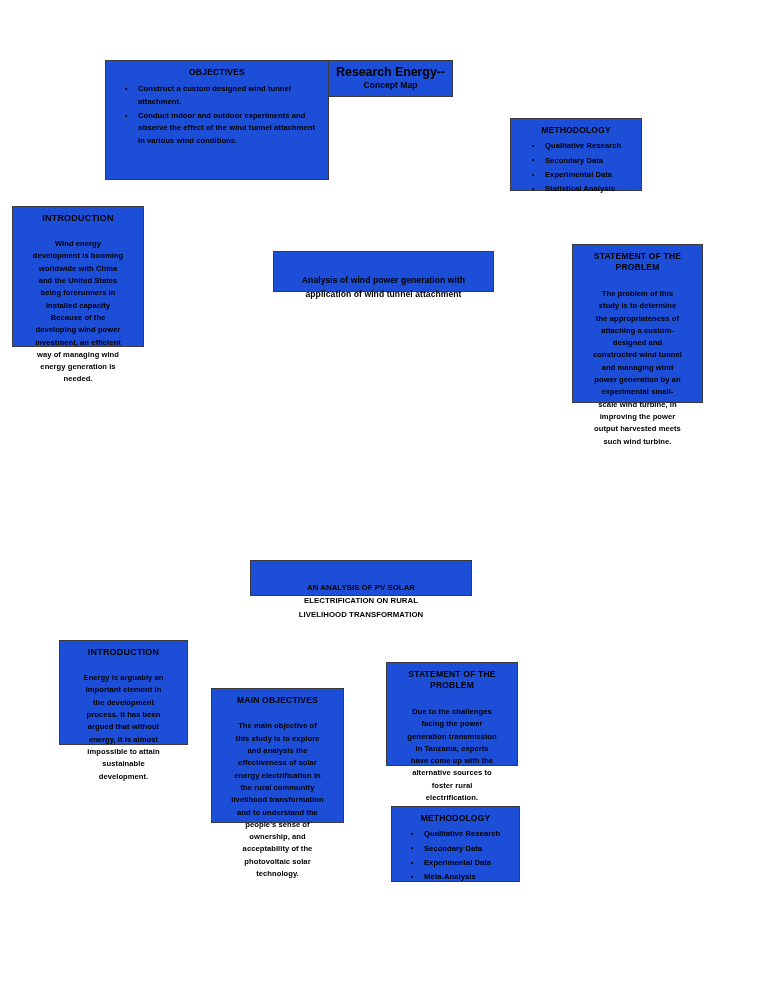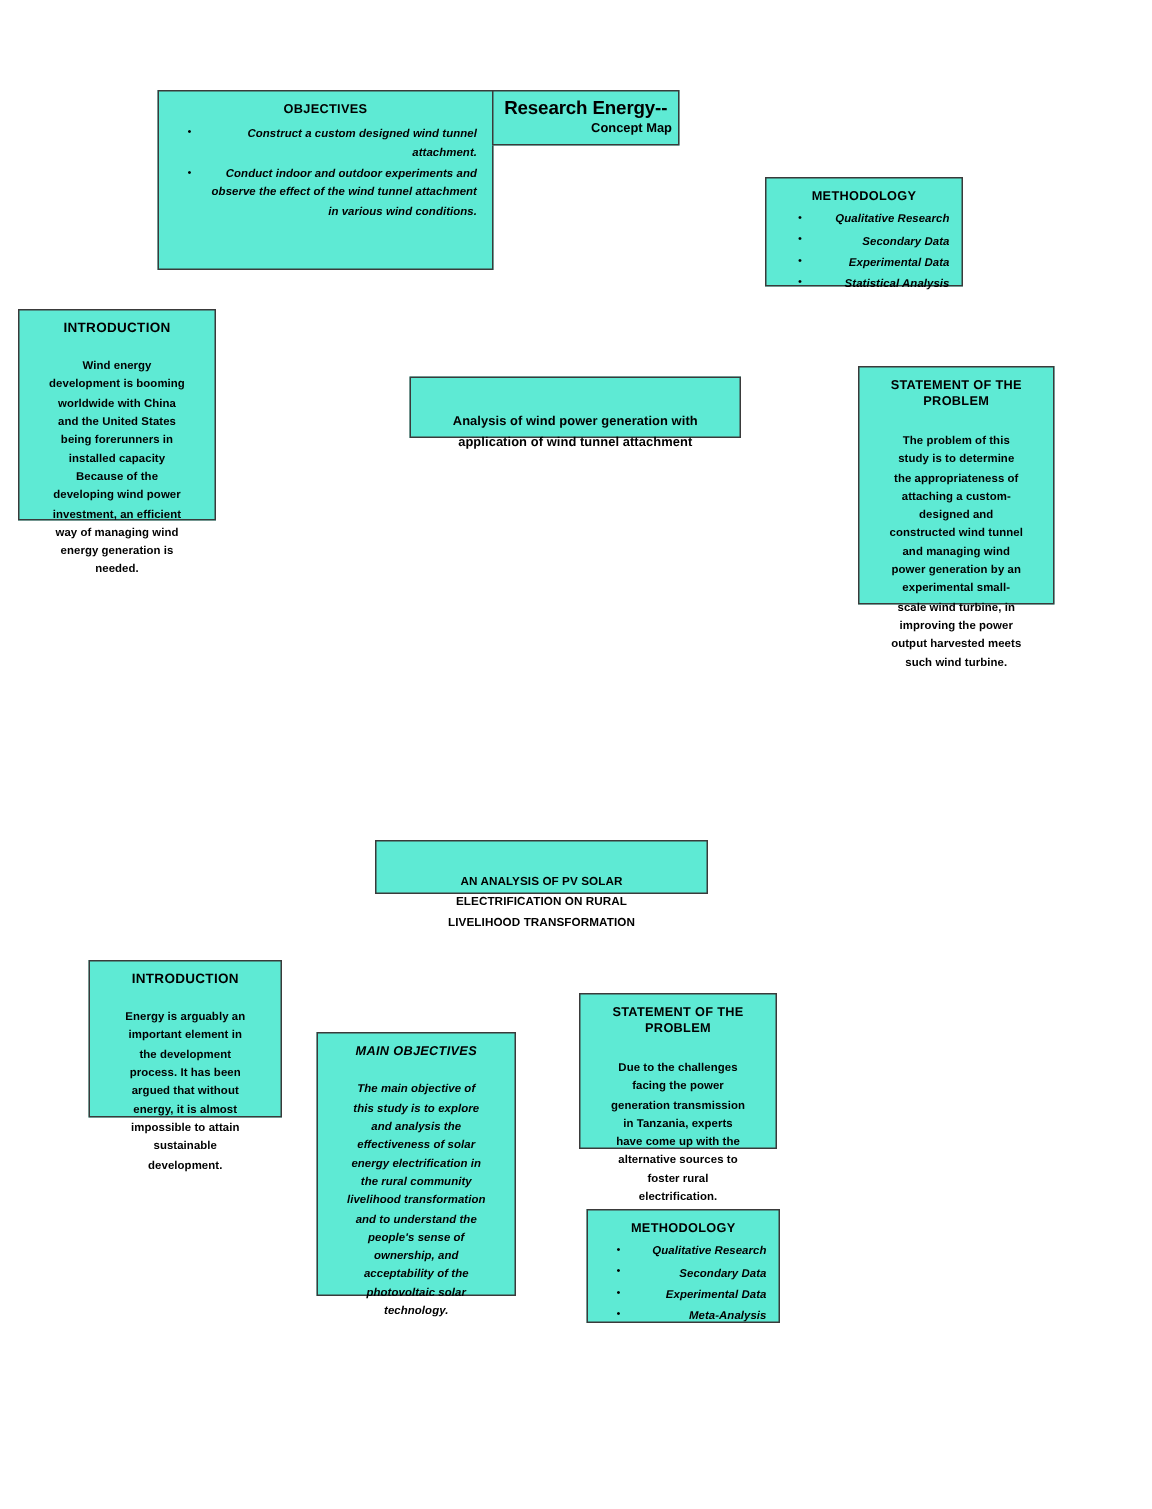--- a/index.html
+++ b/index.html
@@ -19,21 +19,21 @@
     position: absolute;
     left: 0;
     top: 0;
     width: 768px;
     height: 1006px;
   }
   .box {
     position: absolute;
     box-sizing: border-box;
     border: 1px solid #3a3a3a;
-    background: #5eead4;
+    background: #1d4ed8;
     text-align: center;
   }
   .box-title {
     font-weight: bold;
     font-size: 8.5px;
     letter-spacing: 0.2px;
     line-height: 1.35;
     margin: 0 0 4px 0;
     text-align: center;
   }
@@ -51,22 +51,21 @@
     text-align: left;
     list-style: none;
   }
   ul.bullets li {
     font-size: 7.6px;
     font-weight: bold;
     line-height: 1.62;
     letter-spacing: 0.05px;
     position: relative;
     margin-bottom: 2px;
-    text-align: right;
-    font-style: italic;
+    text-align: left;
   }
   ul.bullets li::before {
     content: "\2022";
     position: absolute;
     left: -13px;
     top: -0.5px;
     font-size: 7px;
   }
 
   
@@ -83,21 +82,20 @@
   #box-main-title-top .title-line1 {
     font-size: 12.5px;
     font-weight: bold;
     line-height: 1.15;
     letter-spacing: -0.1px;
   }
   #box-main-title-top .title-line2 {
     font-size: 8.6px;
     font-weight: bold;
     line-height: 1.5;
-    text-align: right;
   }
 
   #box-methodology-top {
     left: 510px; top: 118px; width: 132px; height: 73px;
     padding: 6px 4px 4px 4px;
   }
   #box-methodology-top ul.bullets { padding-left: 30px; }
 
   #box-introduction-top {
     left: 12px; top: 206px; width: 132px; height: 141px;
@@ -124,23 +122,22 @@
   }
   #box-pv-title .box-body { font-size: 7.8px; line-height: 1.7; }
 
   #box-introduction-bottom {
     left: 59px; top: 640px; width: 129px; height: 105px;
     padding: 5px 5px;
   }
   #box-introduction-bottom .box-title { margin-bottom: 5px; font-size: 9px; }
 
   #box-main-objectives {
-    left: 211px; top: 688px; width: 133px; height: 176px;
+    left: 211px; top: 688px; width: 133px; height: 135px;
     padding: 6px 5px;
-    font-style: italic;
   }
   #box-main-objectives .box-title { margin-bottom: 6px; }
 
   #box-statement-bottom {
     left: 386px; top: 662px; width: 132px; height: 104px;
     padding: 6px 5px;
   }
   #box-statement-bottom .box-title { margin-bottom: 6px; }
 
   #box-methodology-bottom {

